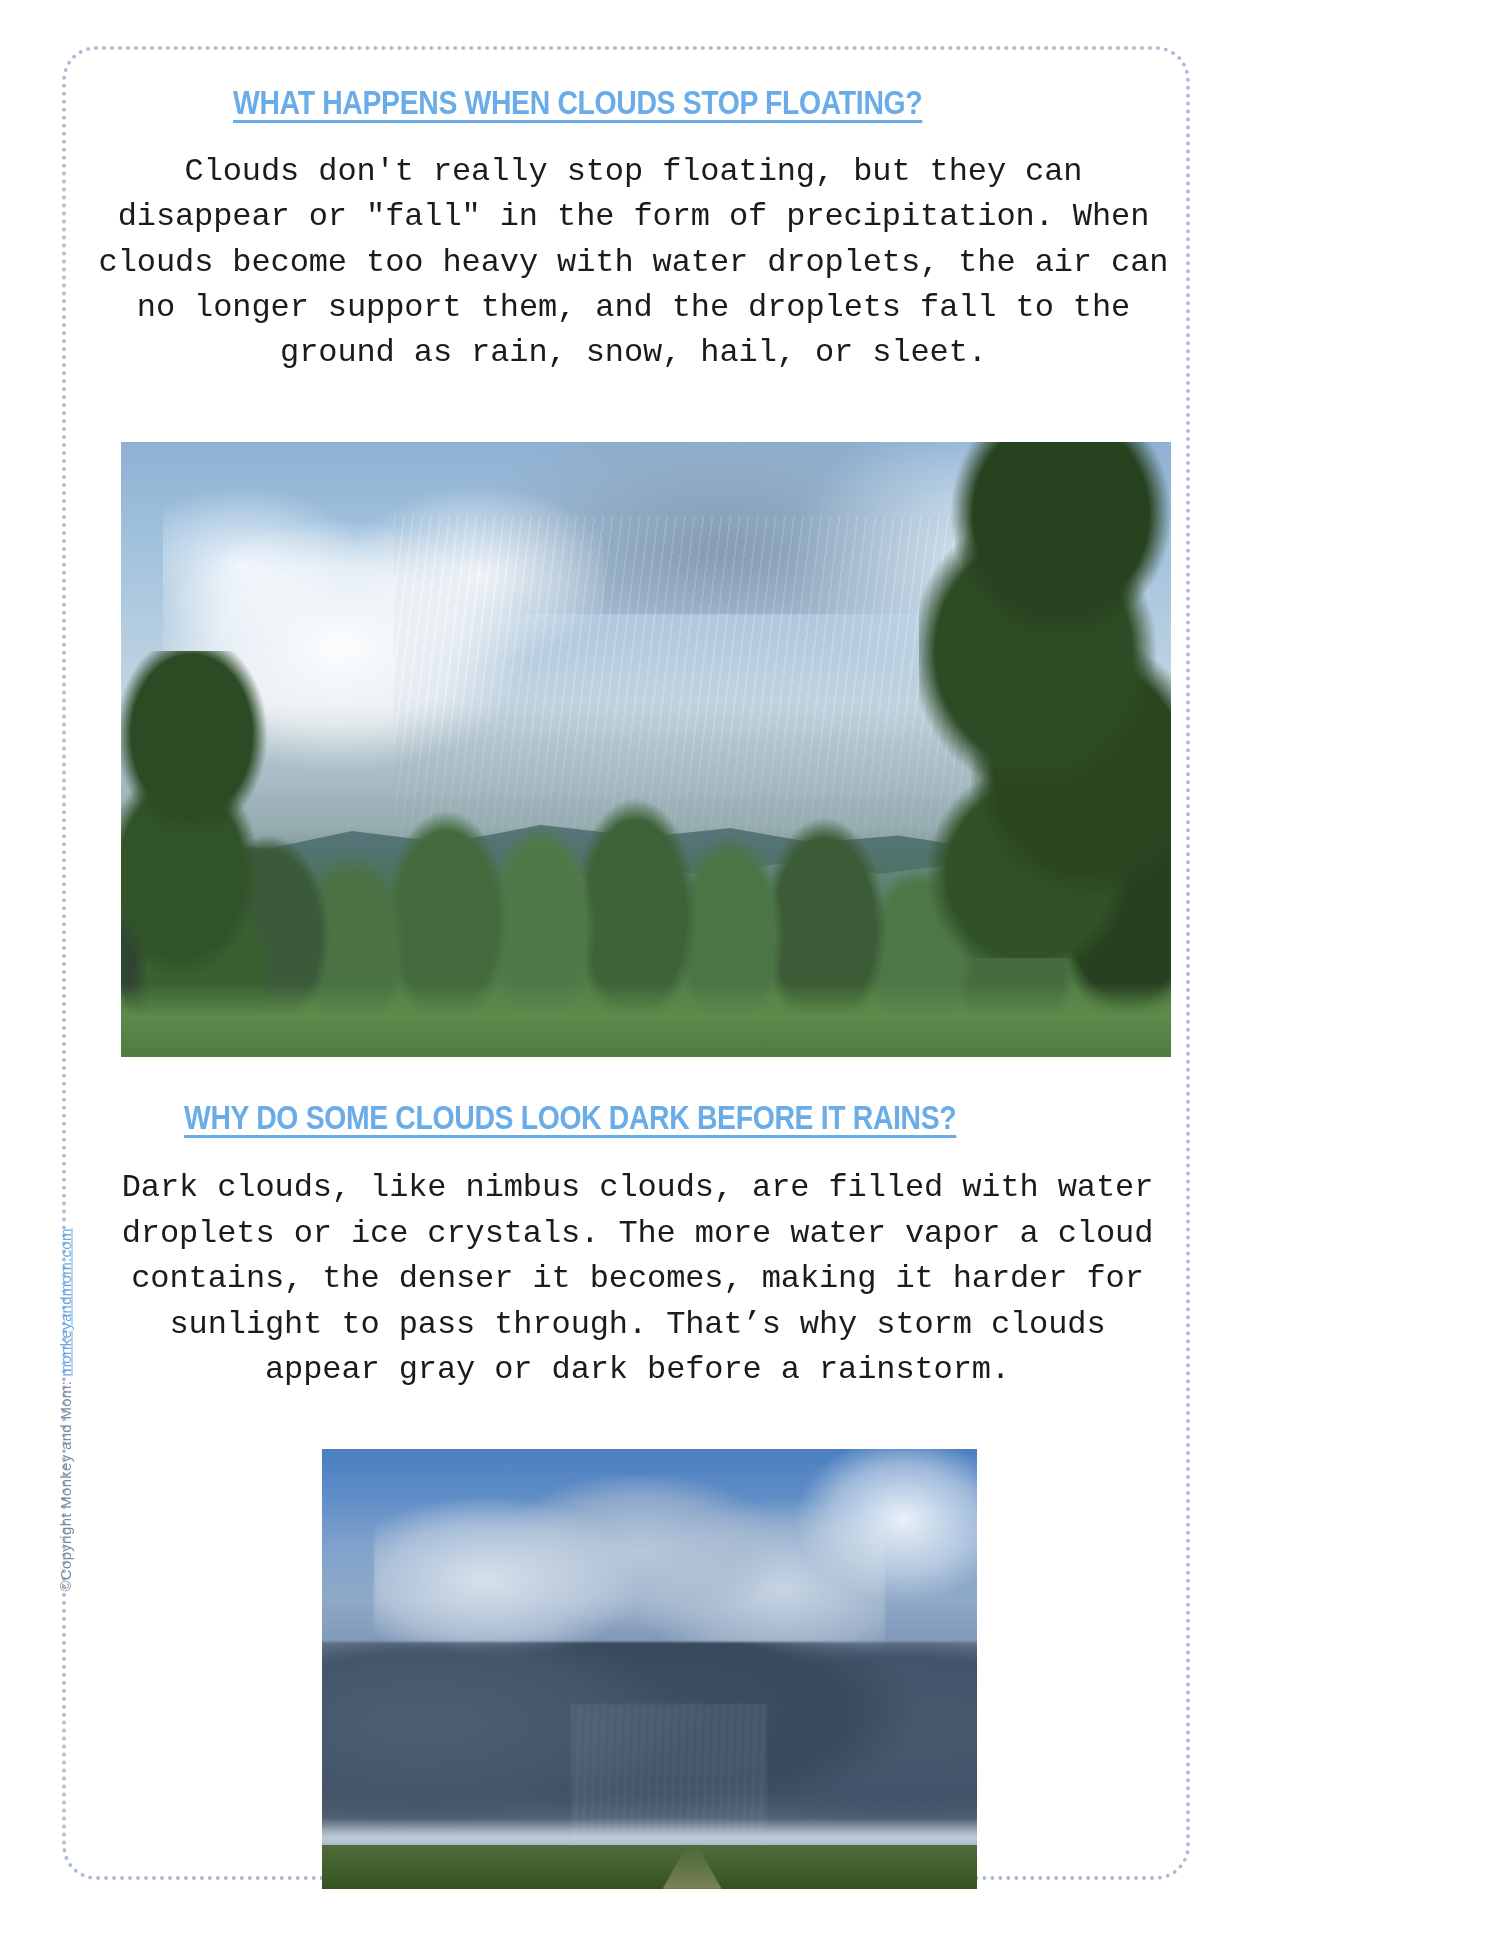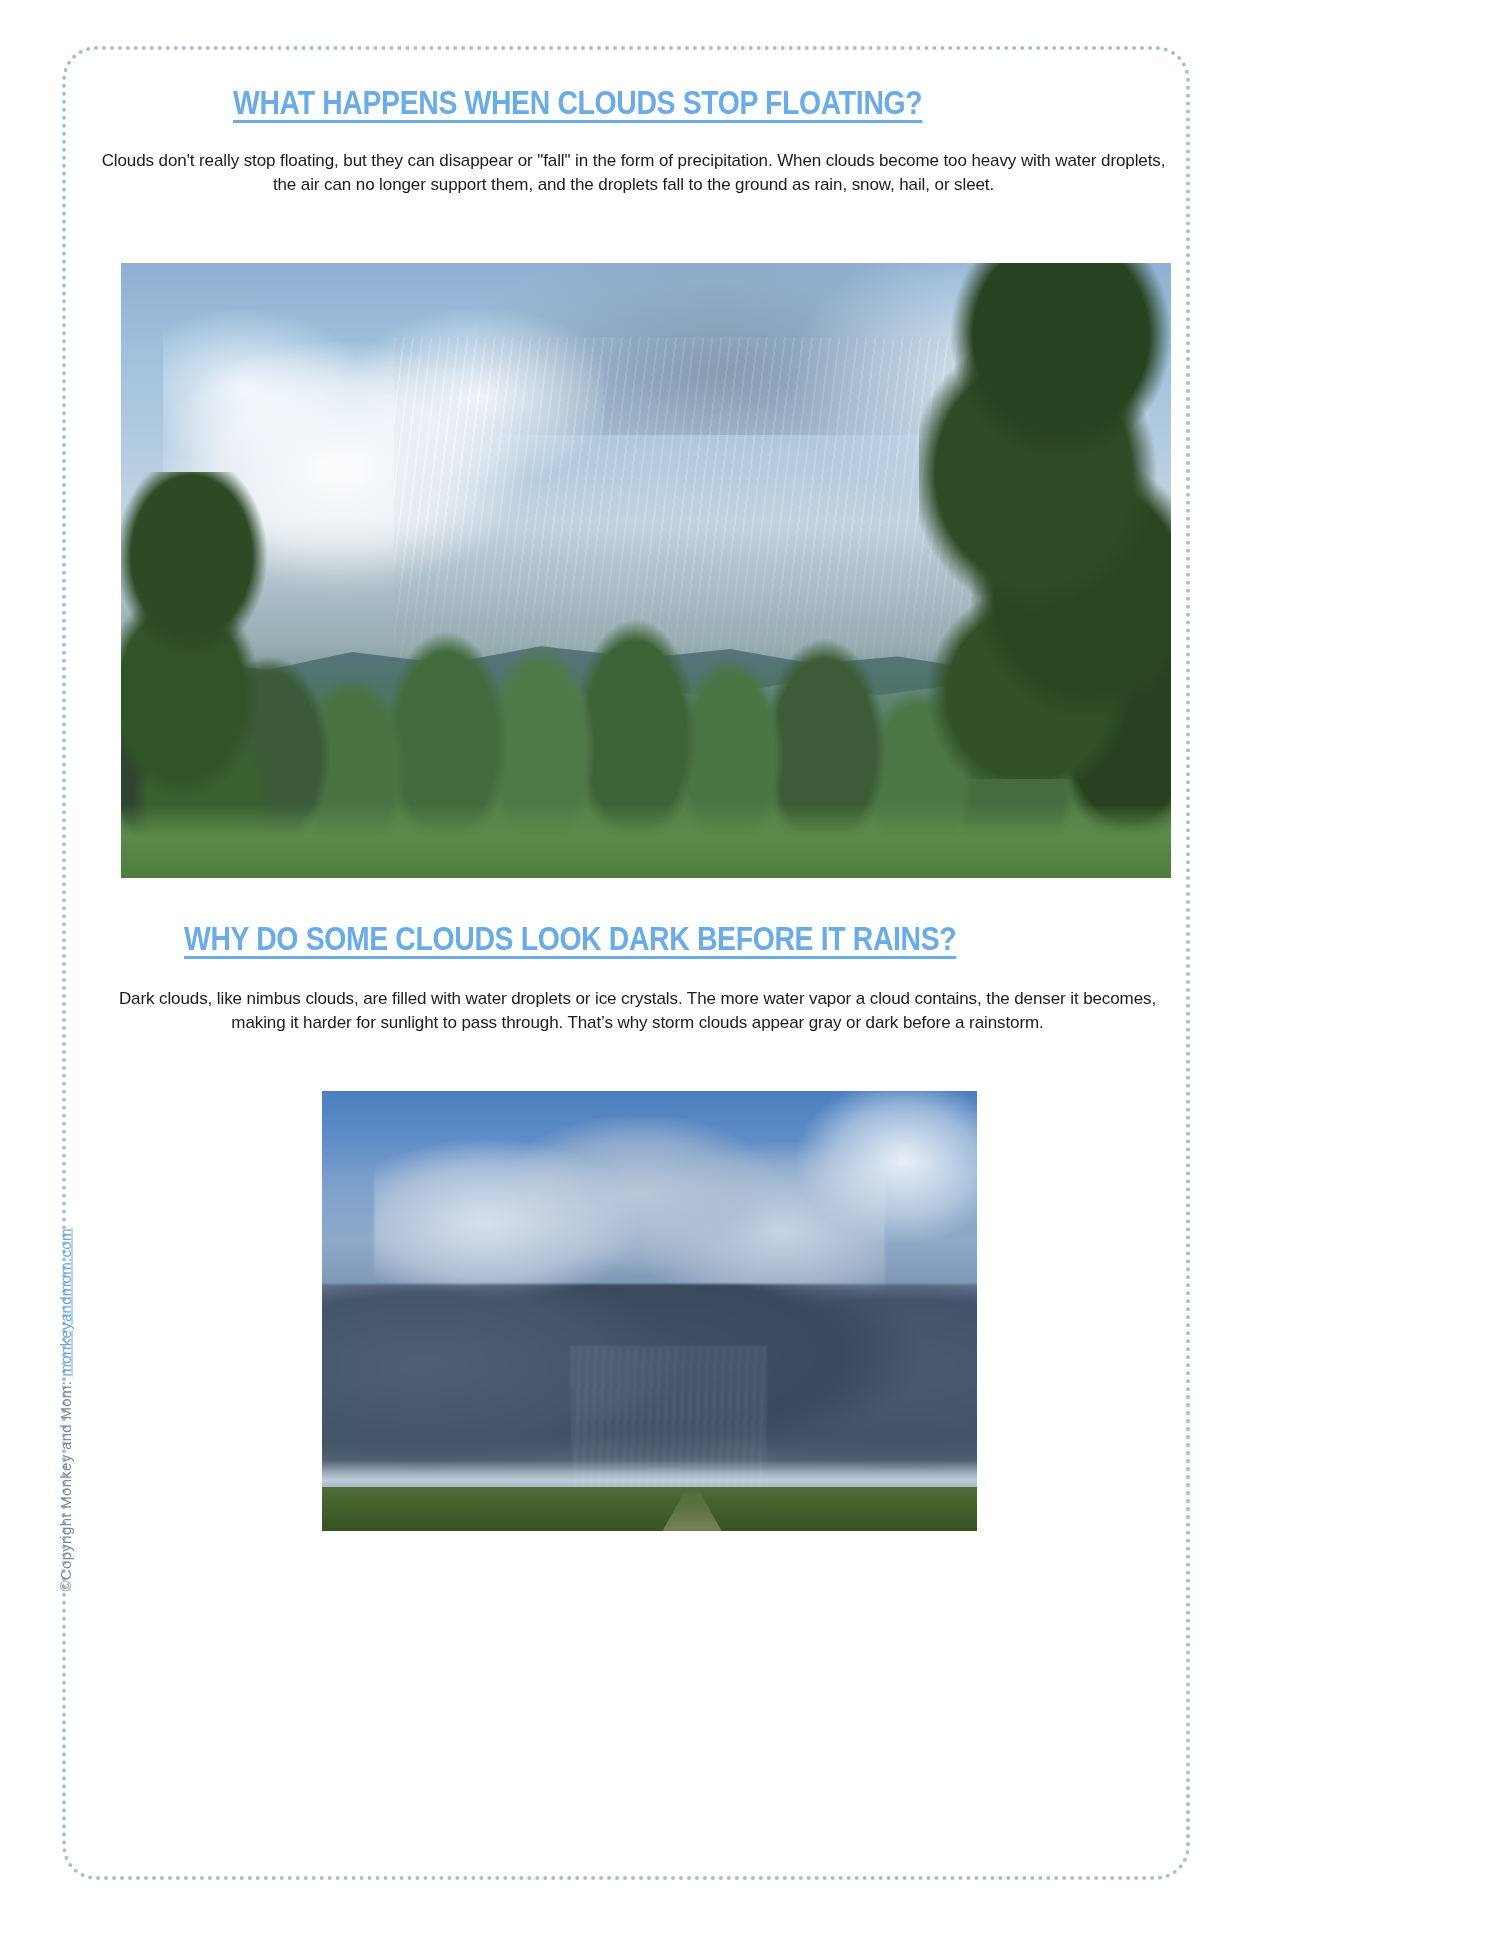--- a/index.html
+++ b/index.html
@@ -70,22 +70,22 @@
     text-transform: uppercase;
     text-decoration: underline;
     text-underline-offset: 6px;
     text-decoration-thickness: 3px;
     transform: scaleX(0.86);
     transform-origin: left center;
     white-space: nowrap;
   }
 
   .body-text {
-    font-family: Liberation Sans, sans-serif;
-    font-size: 17px;
+    font-family: Liberation Mono, monospace;
+    font-size: 32px;
     line-height: 1.42;
     color: #1b1b1b;
     letter-spacing: -0.1px;
   }
 
   
   .photo {
     position: relative;
     overflow: hidden;
     background: #9bb7d4;

